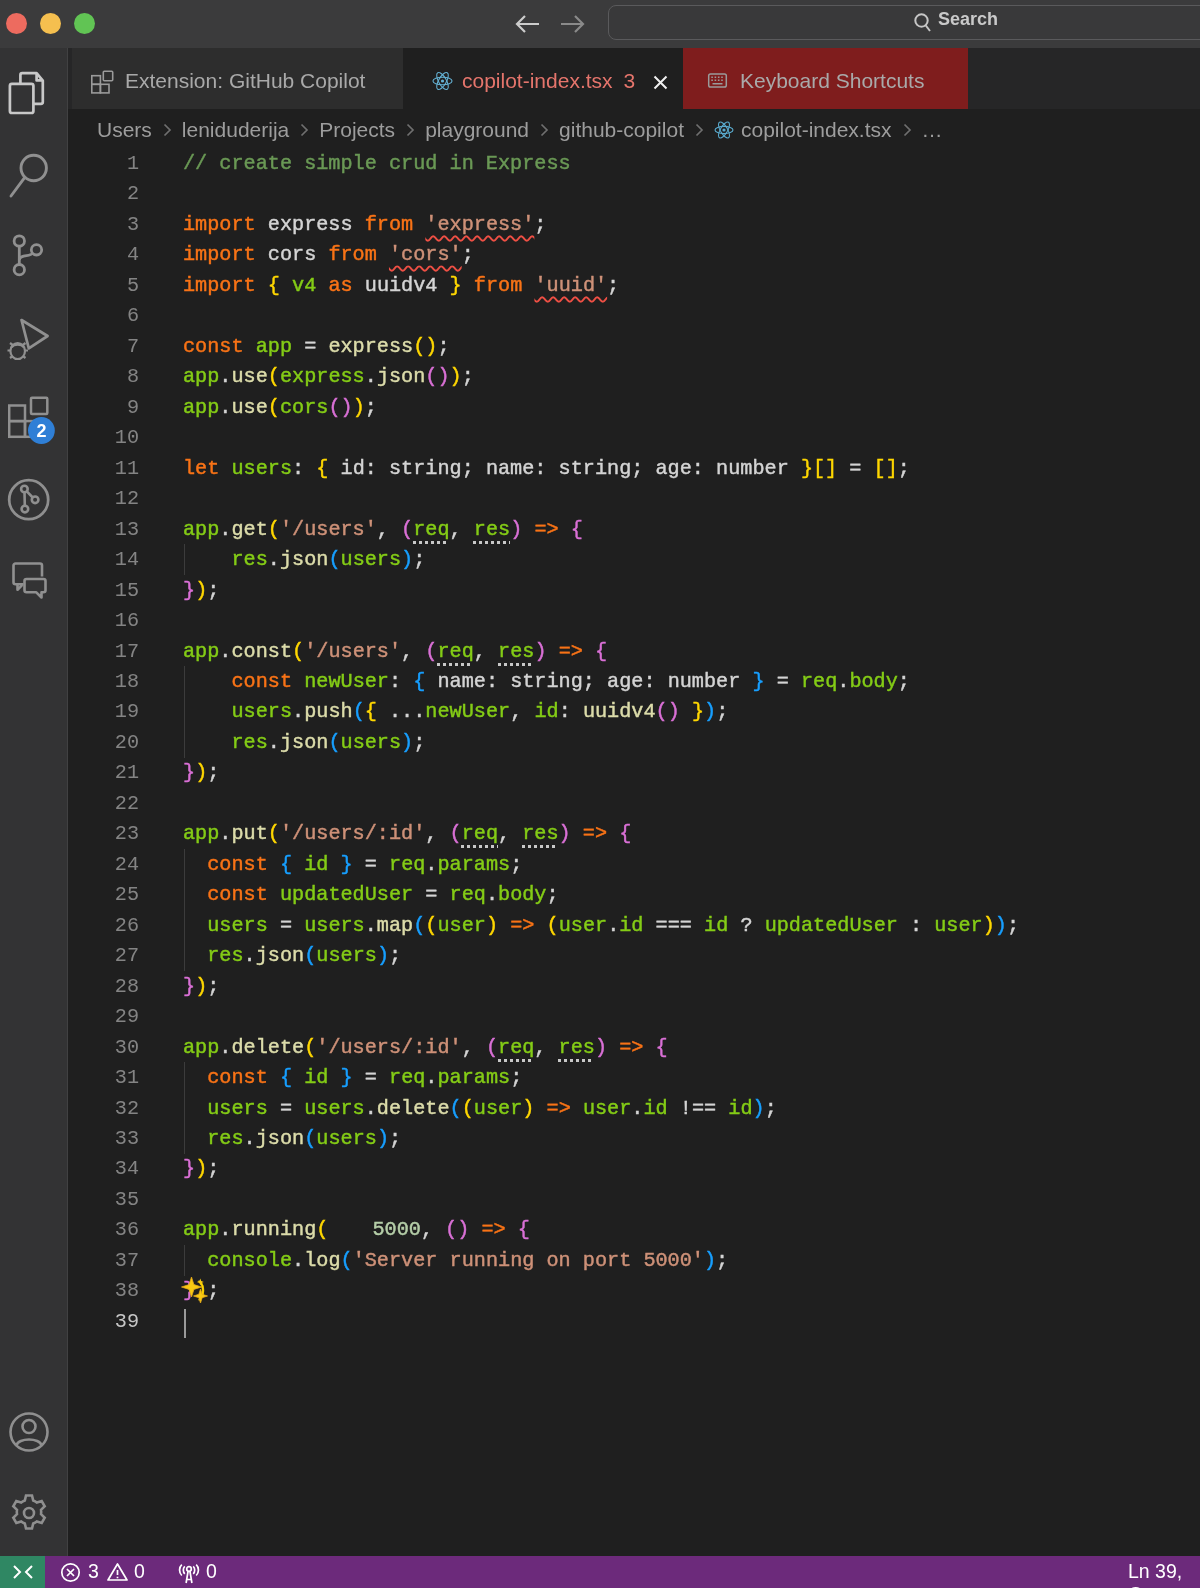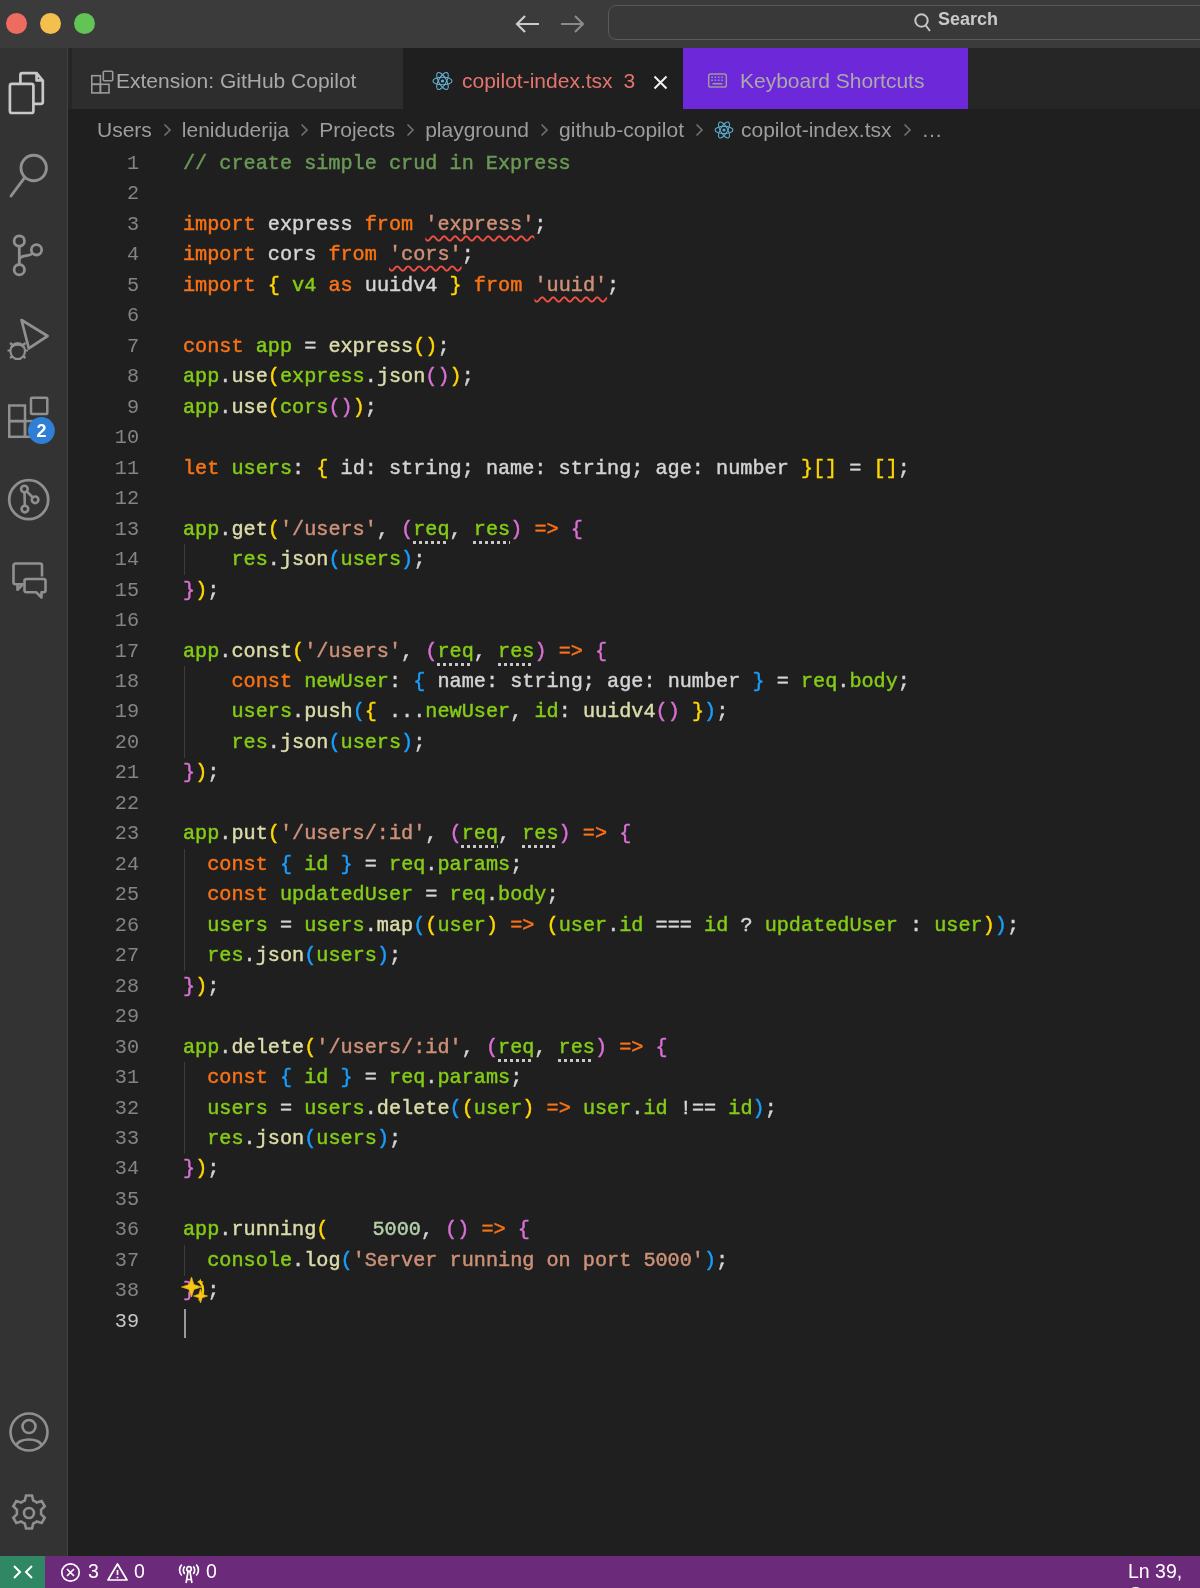--- a/index.html
+++ b/index.html
@@ -72,38 +72,38 @@
   <div id="tabstrip">
     <div class="tab" style="left:4px; width:331px;">
       <svg style="margin-left:19px;" width="23" height="26" viewBox="0 0 23 26">
         <g stroke="#9a9a9a" stroke-width="1.6" fill="none">
           <rect x="0.8" y="7.7" width="8.6" height="8.6"></rect>
             <rect x="0.8" y="16.3" width="8.6" height="8.6"></rect>
           <rect x="9.4" y="16.3" width="8.6" height="8.6"></rect>
             <rect x="12.3" y="3.3" width="9.4" height="9.4" rx="1"></rect>
         </g>
       </svg>
-      <div class="tabtxt" style="margin-left:2px;">Extension: GitHub Copilot</div>
+      <div class="tabtxt" style="margin-left:11px;">Extension: GitHub Copilot</div>
     </div>
     <div class="tab" style="left:335px; width:348px; background:#1f1f1f;">
       <svg style="margin-left:29px;" width="21" height="20" viewBox="-11 -10 22 20">
         <g stroke="#64b0d2" stroke-width="1.15" fill="none">
           <ellipse rx="10" ry="4"></ellipse>
           <ellipse rx="10" ry="4" transform="rotate(60)"></ellipse>
           <ellipse rx="10" ry="4" transform="rotate(120)"></ellipse>
         </g>
         <circle r="1.7" fill="#64b0d2"></circle>
       </svg>
       <div class="tabtxt" style="margin-left:9px; color:#e5756c;">copilot-index.tsx</div>
       <div class="tabtxt" style="margin-left:11px; color:#e5756c;">3</div>
       <svg style="margin-left:18px; top:4px;" width="15" height="15" viewBox="0 0 15 15">
         <path d="M1.5 1.5 L13.5 13.5 M13.5 1.5 L1.5 13.5" stroke="#f0f0f0" stroke-width="2"></path>
       </svg>
     </div>
-    <div class="tab" style="left:615px; width:285px; background:#6d28d9;">
+    <div class="tab" style="left:615px; width:285px; background:#7f1d1d;">
       <svg style="margin-left:23px;" width="23" height="23" viewBox="0 0 23 23">
         <rect x="2.7" y="5" width="17.6" height="13" rx="1.8" stroke="#9a9a9a" stroke-width="1.5" fill="none"></rect>
         <path d="M5.3 8.3 h1.6 M8.6 8.3 h1.6 M11.9 8.3 h1.6 M15.2 8.3 h1.6 M5.3 11.3 h1.6 M8.6 11.3 h1.6 M11.9 11.3 h1.6 M15.2 11.3 h1.6 M6.5 14.8 h10" stroke="#9a9a9a" stroke-width="1.4"></path>
       </svg>
       <div class="tabtxt" style="margin-left:11px;">Keyboard Shortcuts</div>
     </div>
   </div>
 
   <div id="crumbs">
     <span style="margin-left:29px;">Users</span>

